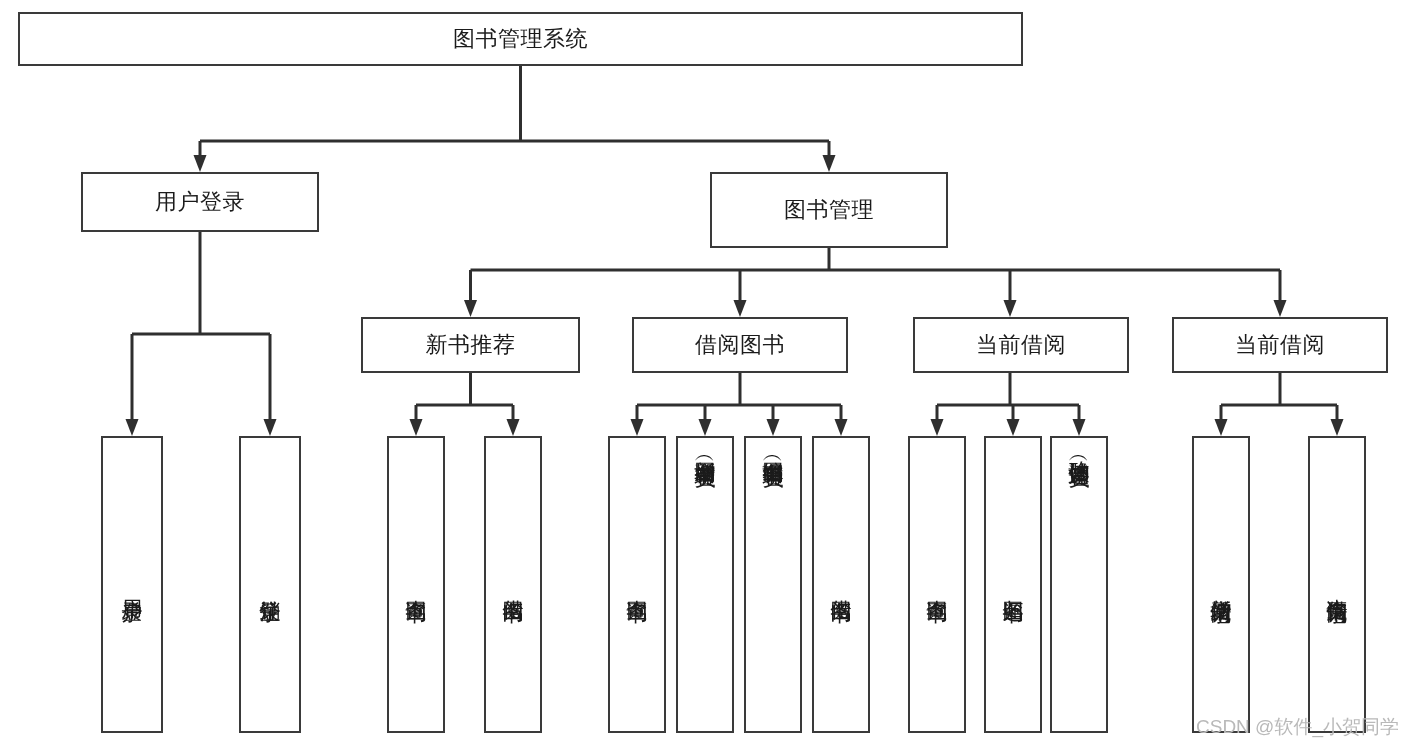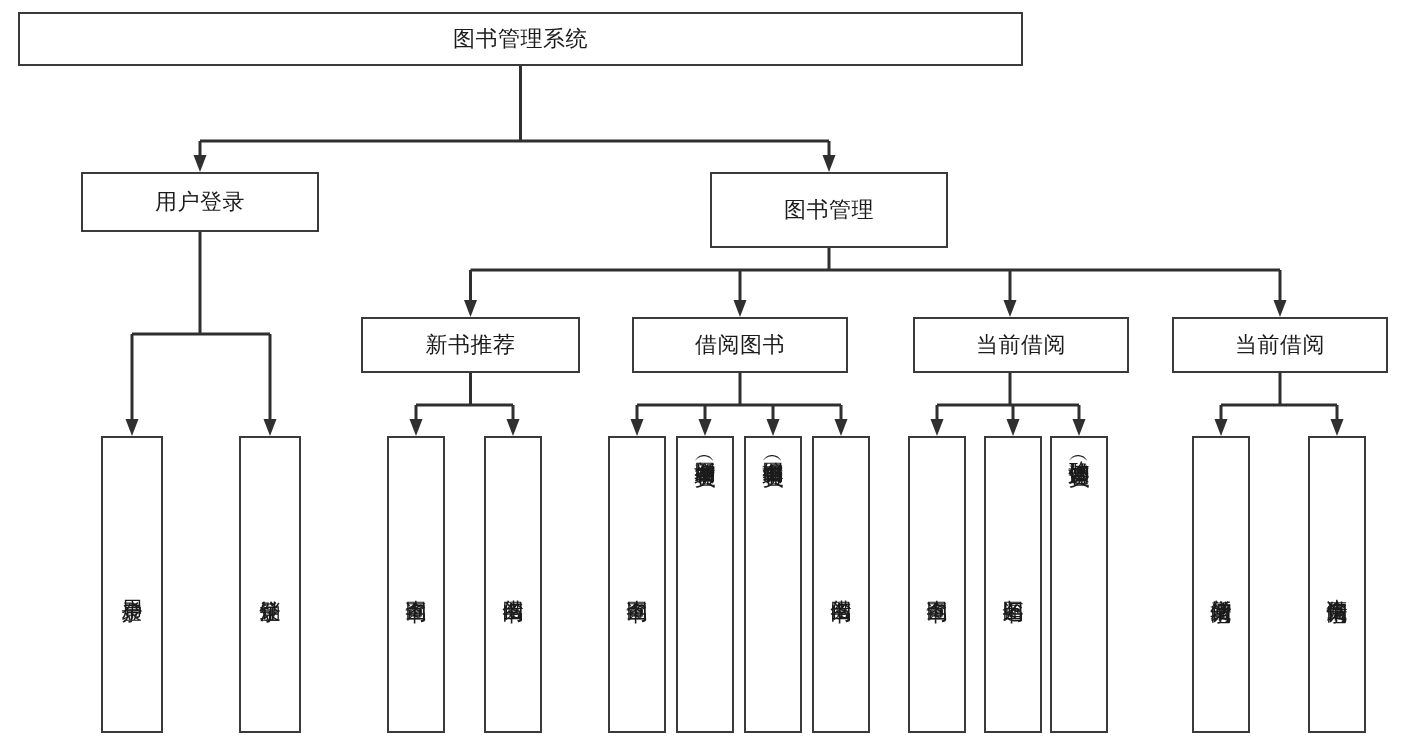--- a/index.html
+++ b/index.html
@@ -197,13 +197,14 @@
         <span class="node-label-v">确认归还（管理员）</span>
       </div>
       <div class="node-box vertical centered" style="left: 1192px; top: 436px; width: 58px; height: 297px;">
         <span class="node-label-v">新增借阅记录</span>
       </div>
       <div class="node-box vertical centered" style="left: 1308px; top: 436px; width: 58px; height: 297px;">
         <span class="node-label-v">查询借阅记录</span>
       </div>
     </div>
 
+  <div id="watermark">CSDN @软件_小贺同学</div>
 </div>
 
 </body></html>

